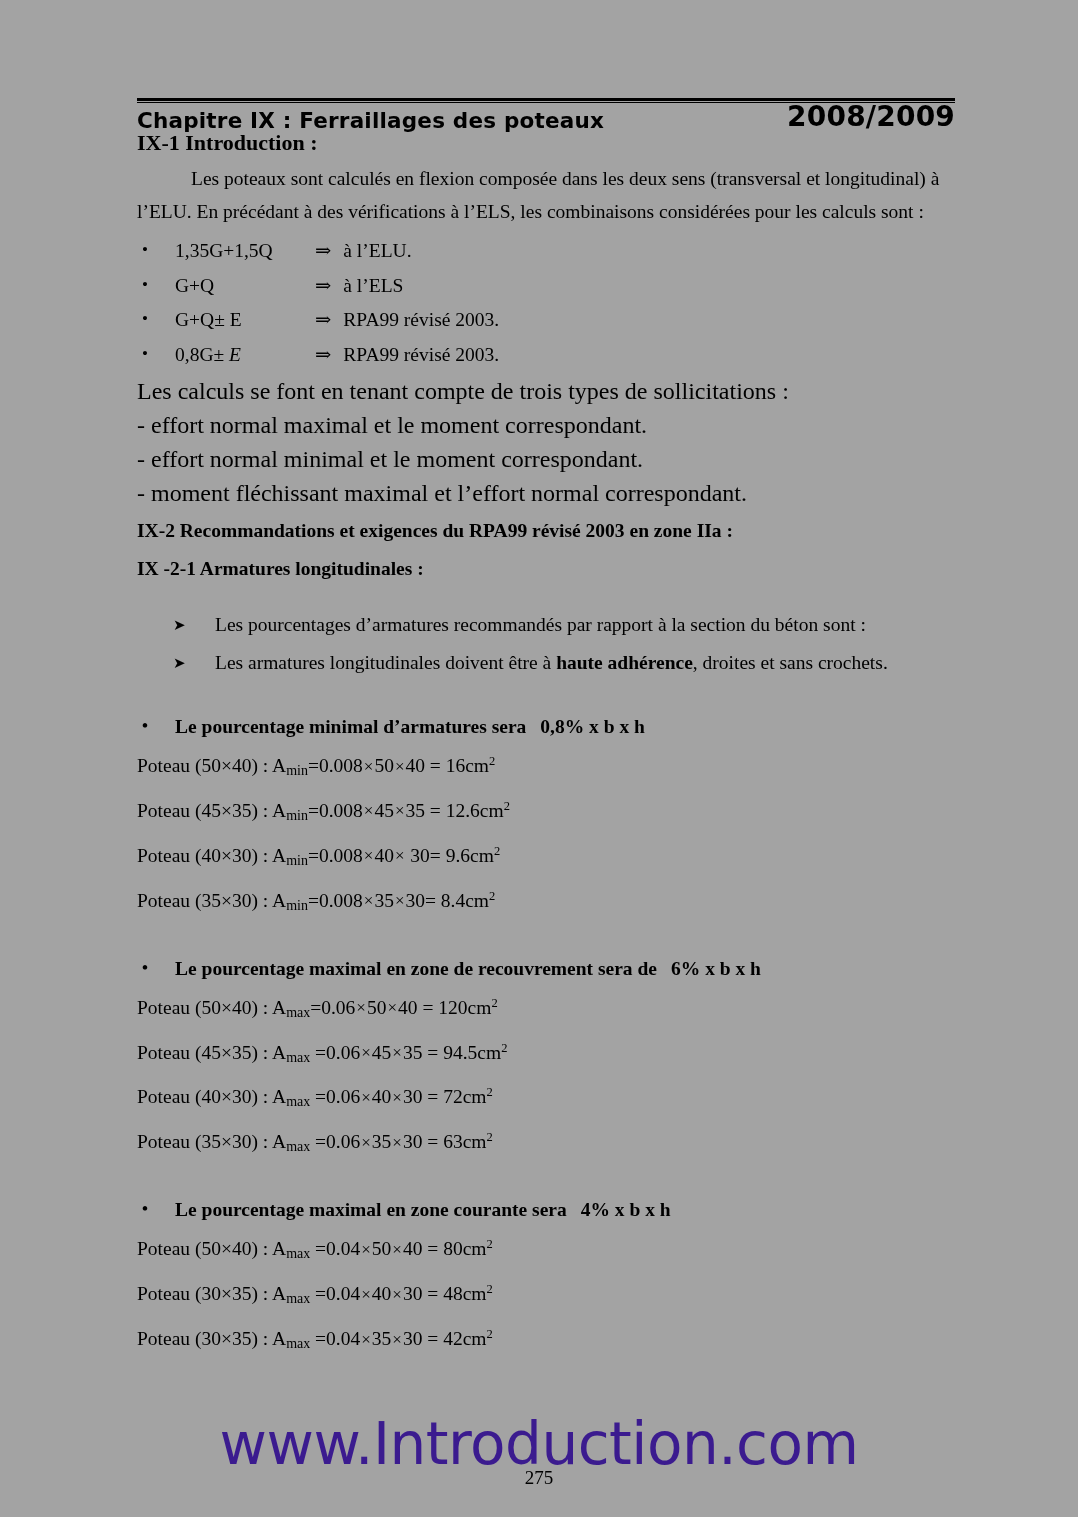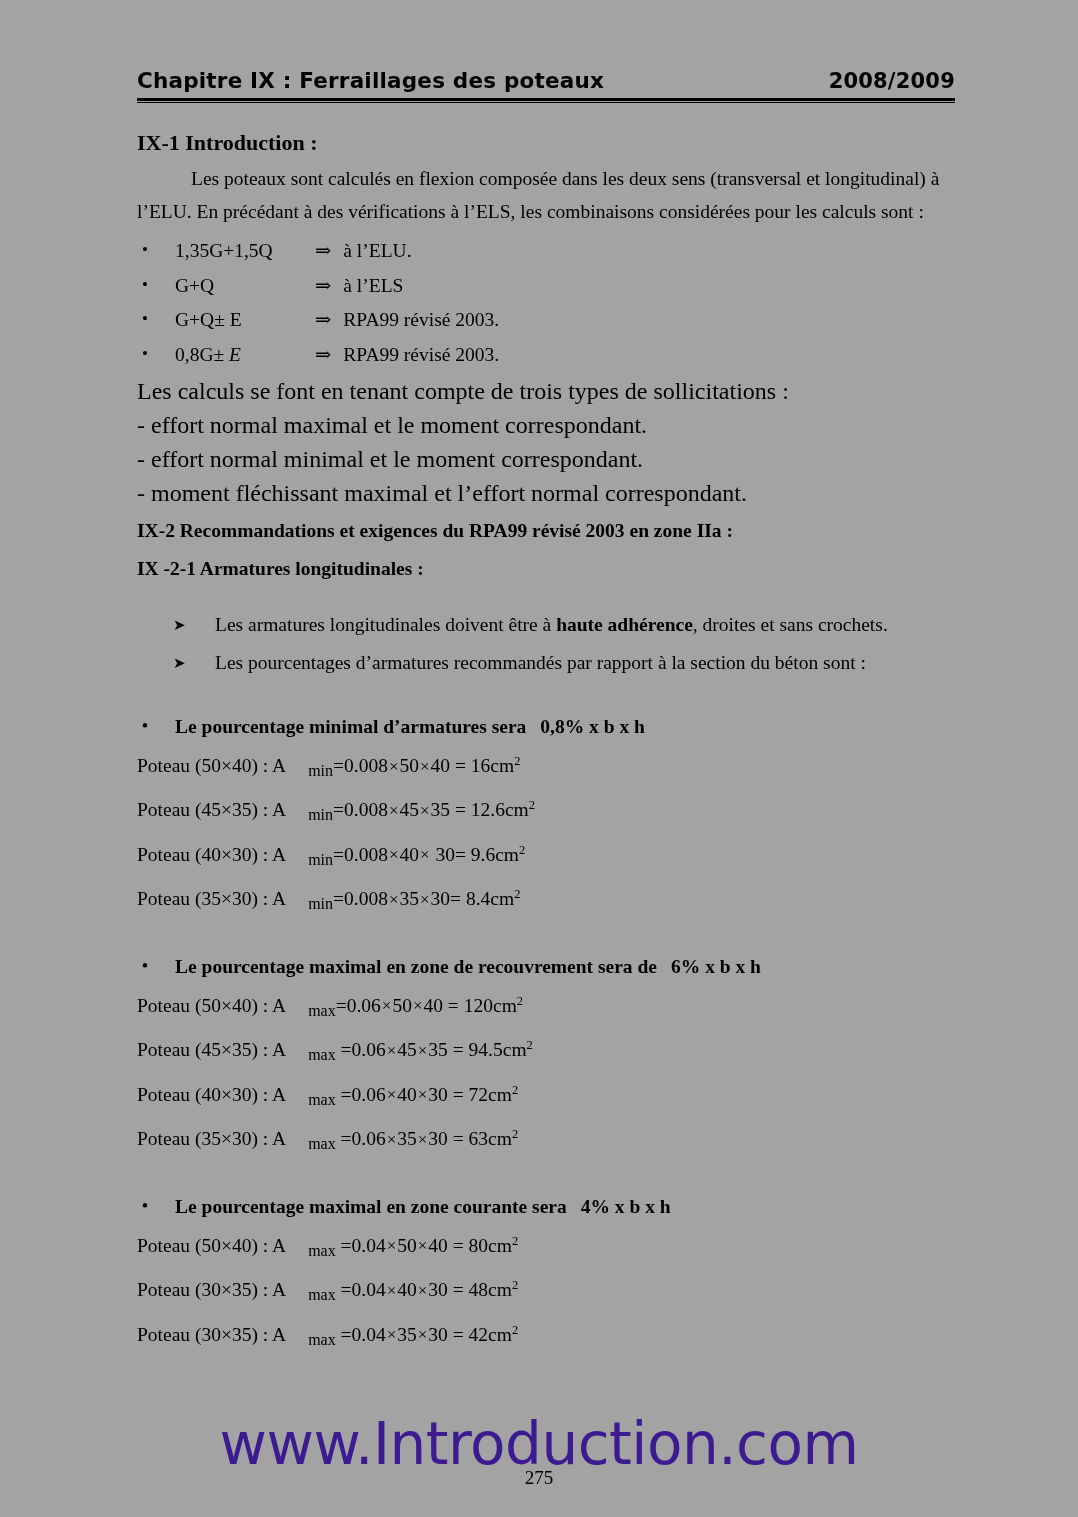--- a/index.html
+++ b/index.html
@@ -42,21 +42,21 @@
   }
   .header-rule .thick {
     height: 2.6px;
     background: #000;
   }
   .header-rule .thin {
     margin-top: 1.2px;
     height: 1px;
     background: #000;
   }
-  .header-year { font-size: 21px; }
+  .header-year { font-size: 28px; margin-top: 32px; }
 
   
   .body-area {
     position: absolute;
     left: 137px;
     top: 132px;
     width: 820px;
   }
   .h-sec {
     font-weight: bold;
@@ -150,23 +150,22 @@
     font-size: 17px;
   }
   .gh-pct { display: inline-block; padding-left: 14px; }
   .formula {
     font-size: 19.5px;
     line-height: 34.5px;
     margin: 0;
     white-space: nowrap;
   }
   .formula sub {
-    font-size: 16px;
+    font-size: 14px;
     vertical-align: -0.28em;
-    margin-left: 22px;
   }
   .formula sup {
     font-size: 12.5px;
     vertical-align: 0.52em;
   }
   .times { font-size: 17px; padding: 0 1px; }
 
   
   .page-number {
     position: absolute;
@@ -221,22 +220,22 @@
       <p class="line-1">Les calculs se font en tenant compte de trois types de sollicitations :</p>
       <p class="line-1">- effort normal maximal et le moment correspondant.</p>
       <p class="line-1">- effort normal minimal et le moment correspondant.</p>
       <p class="line-1">- moment fléchissant maximal et l’effort normal correspondant.</p>
     </div>
 
     <div class="h-sub">IX-2 Recommandations et exigences du RPA99 révisé 2003 en zone IIa :</div>
     <div class="h-sub">IX -2-1 Armatures longitudinales :</div>
 
     <ul class="alist">
+      <li><span>Les pourcentages d’armatures recommandés par rapport à la section du béton sont :</span></li>
       <li><span>Les armatures longitudinales doivent être à </span><b>haute adhérence</b><span>, droites et sans crochets.</span></li>
-      <li><span>Les pourcentages d’armatures recommandés par rapport à la section du béton sont :</span></li>
     </ul>
 
     <div class="group">
       <div class="group-head"><span>Le pourcentage minimal d’armatures sera</span><span class="gh-pct">0,8% x b x h</span></div>
       <p class="formula"><span>Poteau (50×40) : </span><span>A</span><sub>min</sub><span>=0.008</span><span class="times">×</span><span>50</span><span class="times">×</span><span>40</span> <span>= 16cm</span><sup>2</sup></p>
       <p class="formula"><span>Poteau (45×35) : </span><span>A</span><sub>min</sub><span>=0.008</span><span class="times">×</span><span>45</span><span class="times">×</span><span>35</span> <span>= 12.6cm</span><sup>2</sup></p>
       <p class="formula"><span>Poteau (40×30) : </span><span>A</span><sub>min</sub><span>=0.008</span><span class="times">×</span><span>40</span><span class="times">×</span><span> 30</span><span>= 9.6cm</span><sup>2</sup></p>
       <p class="formula"><span>Poteau (35×30) : </span><span>A</span><sub>min</sub><span>=0.008</span><span class="times">×</span><span>35</span><span class="times">×</span><span>30</span><span>= 8.4cm</span><sup>2</sup></p>
     </div>
 

